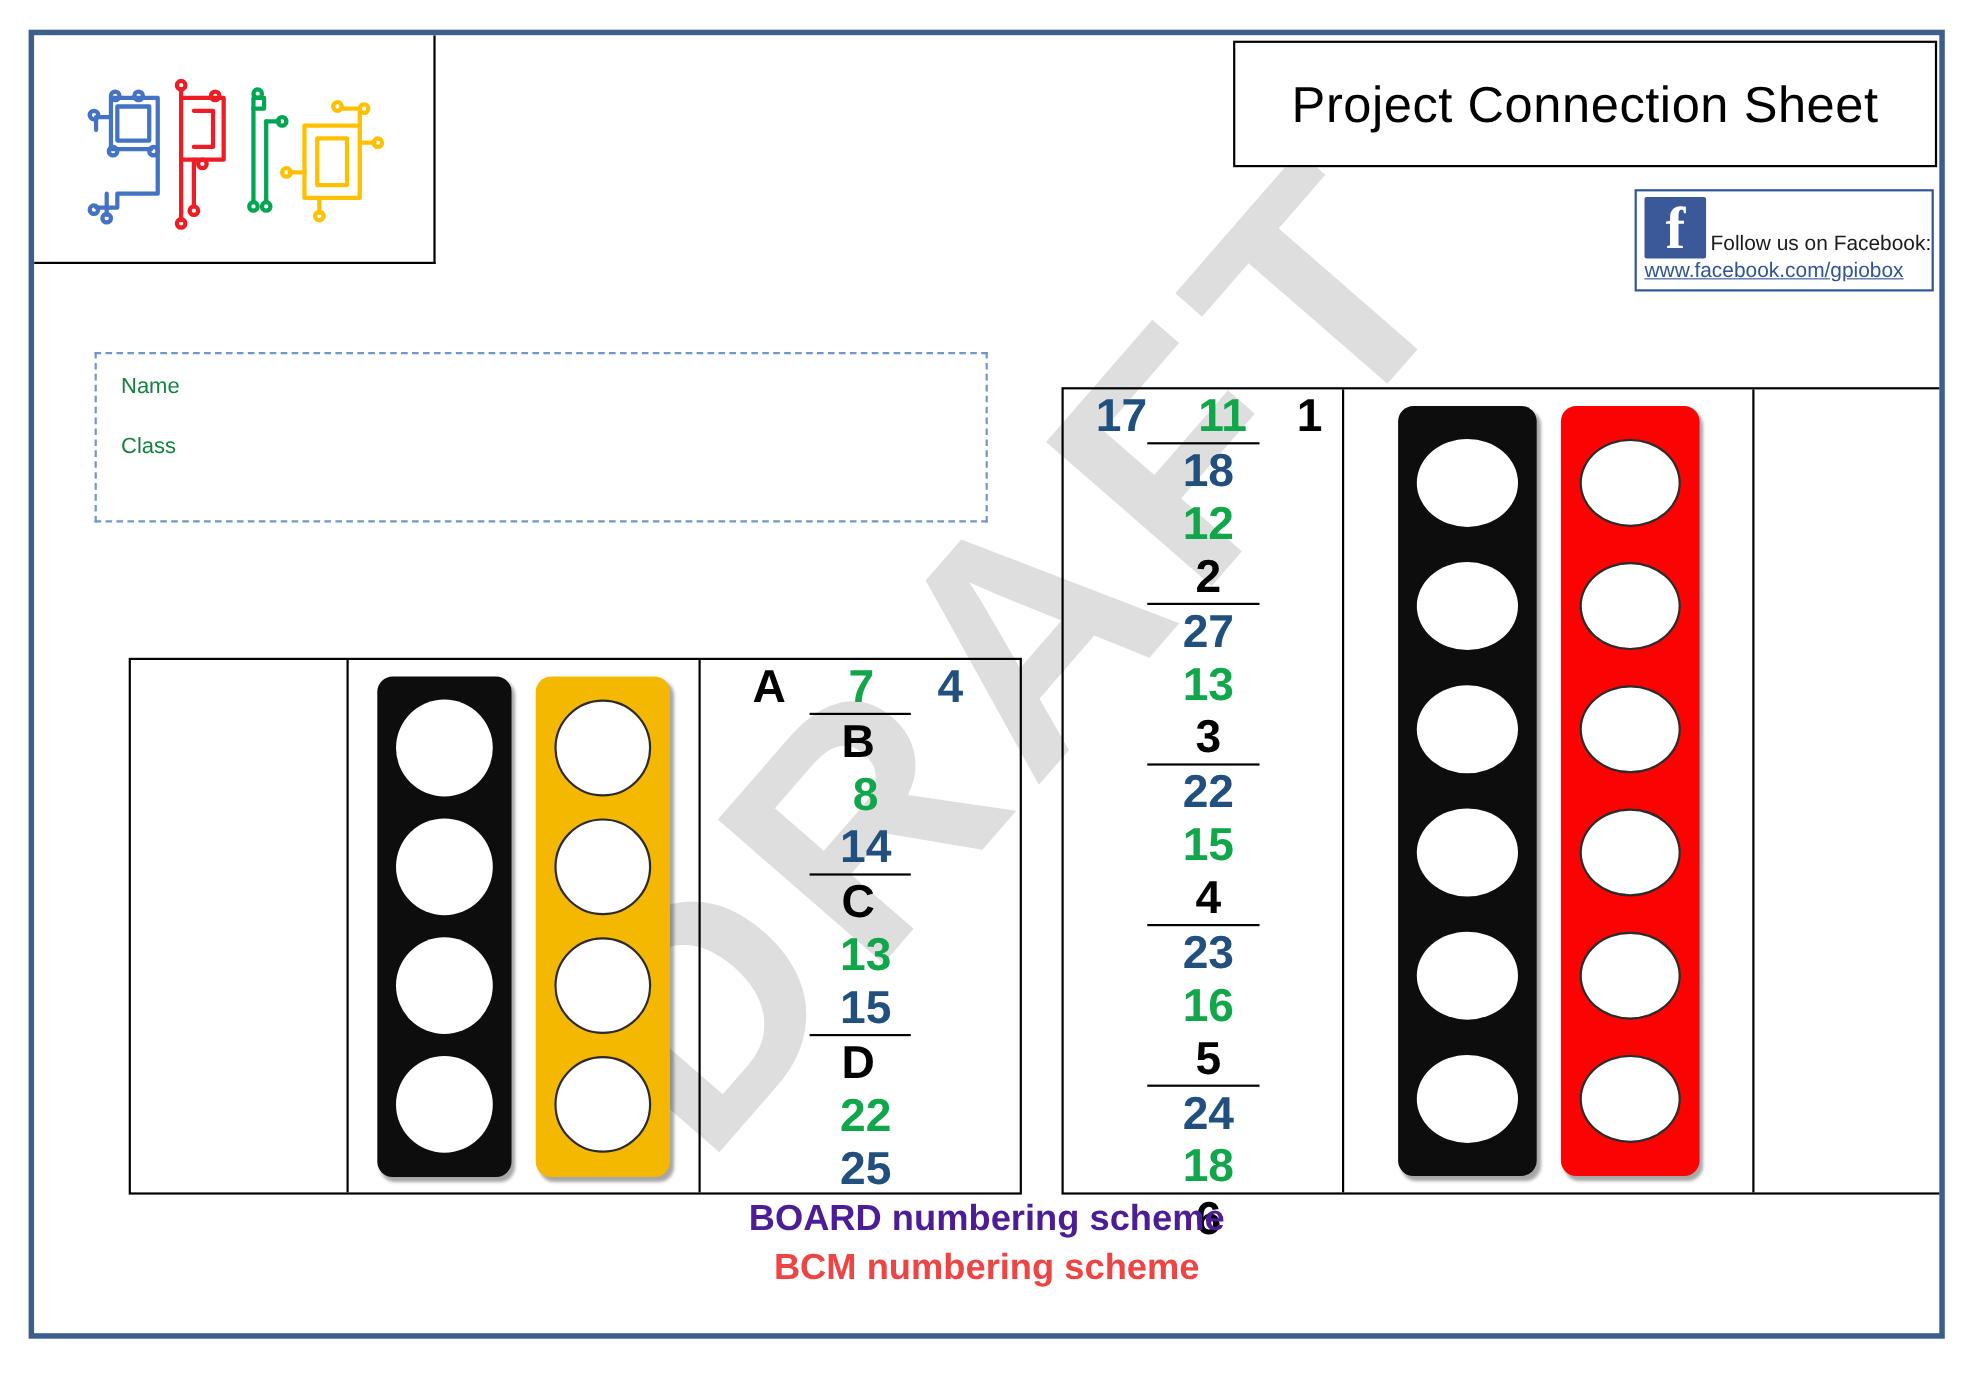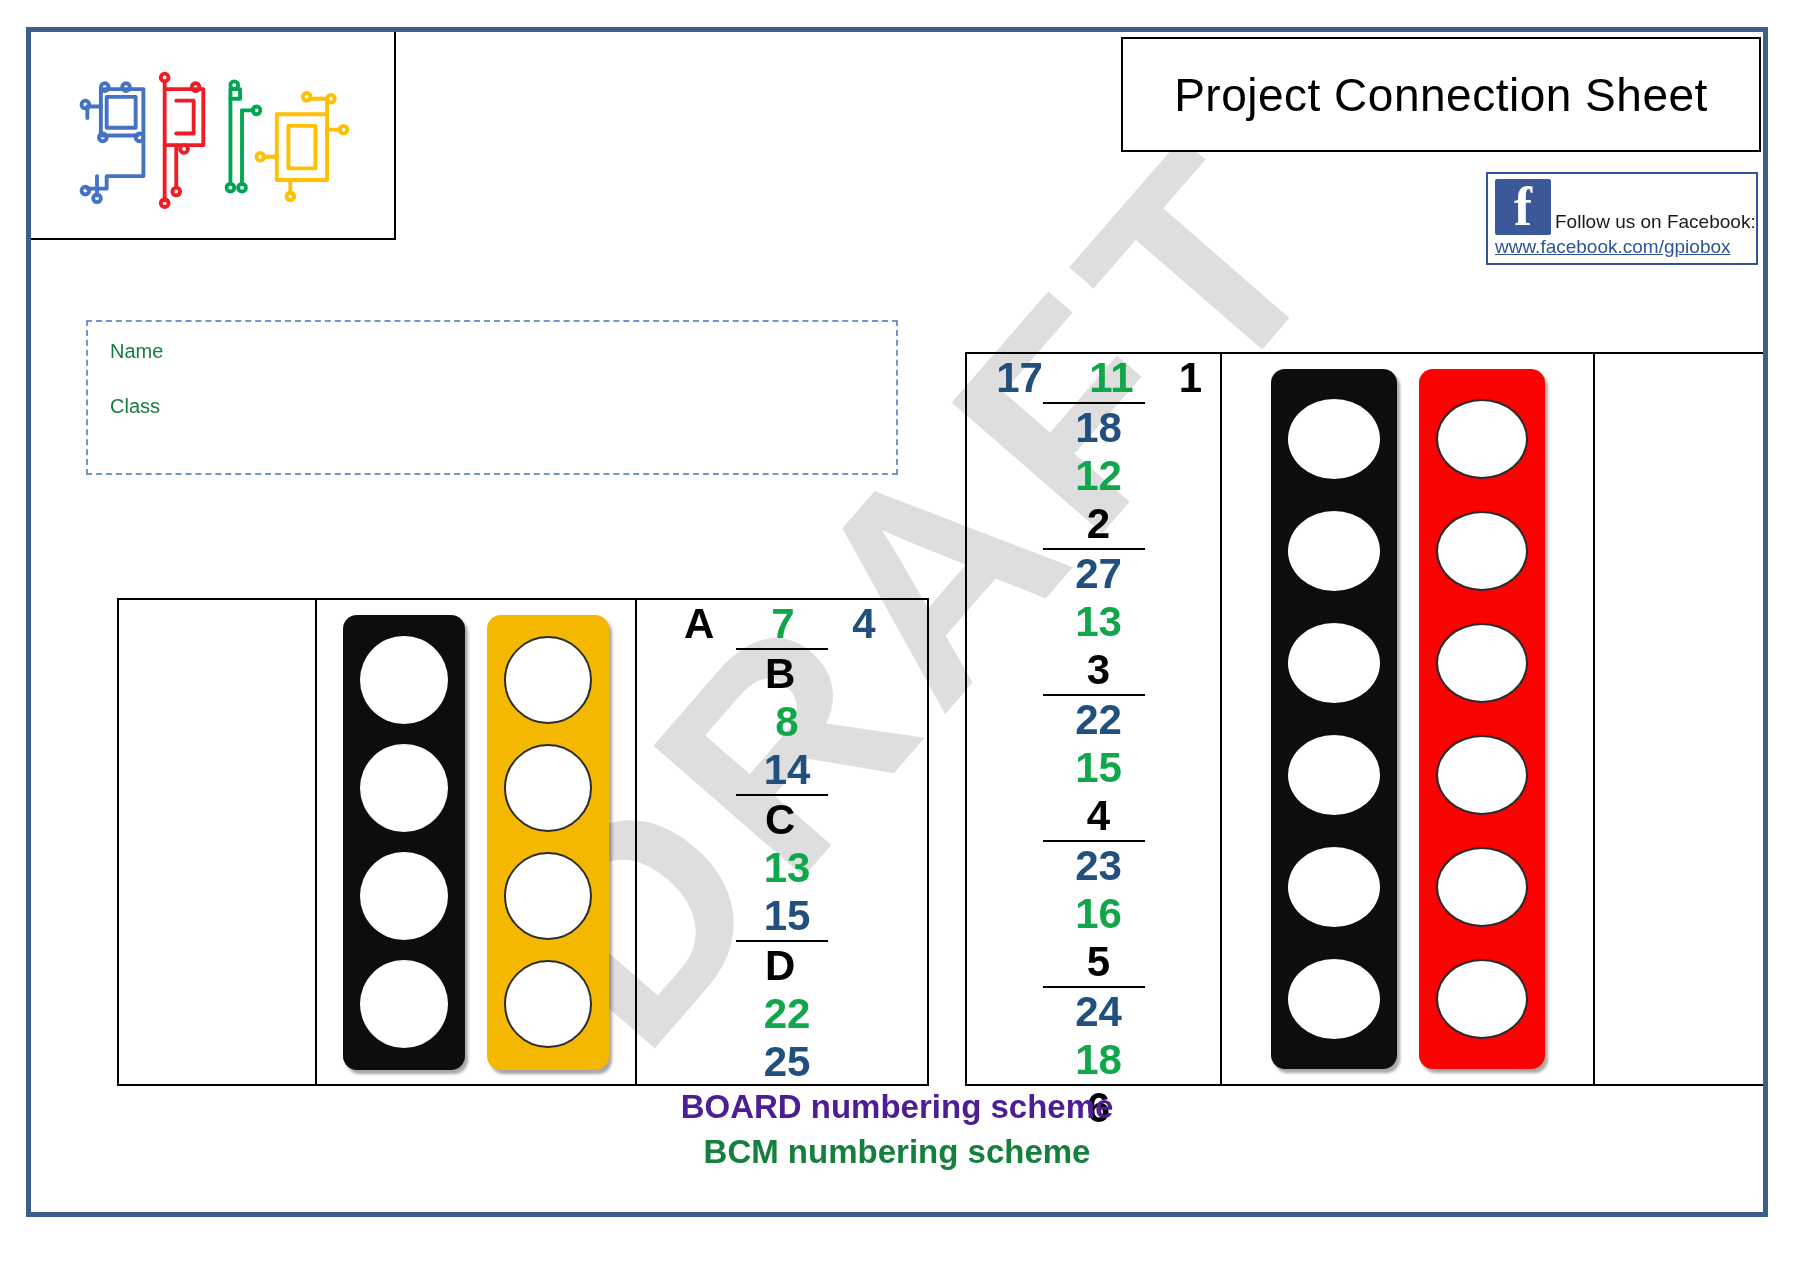--- a/index.html
+++ b/index.html
@@ -254,21 +254,21 @@
     width: 100%;
     text-align: center;
   }
   .legend div {
     font-weight: bold;
     font-size: 33px;
     font-family: "Liberation Sans", sans-serif;
     line-height: 1.35;
   }
   .legend .board { color: #4c1d95; }
-  .legend .bcm { color: #15803d; }
+  .legend .bcm { color: #ef4444; }
 
   
   .footer {
     position: absolute;
     left: 0;
     bottom: 0;
     width: 100%;
     height: 58px;
     border-top: 2px solid #000;
     box-sizing: border-box;

